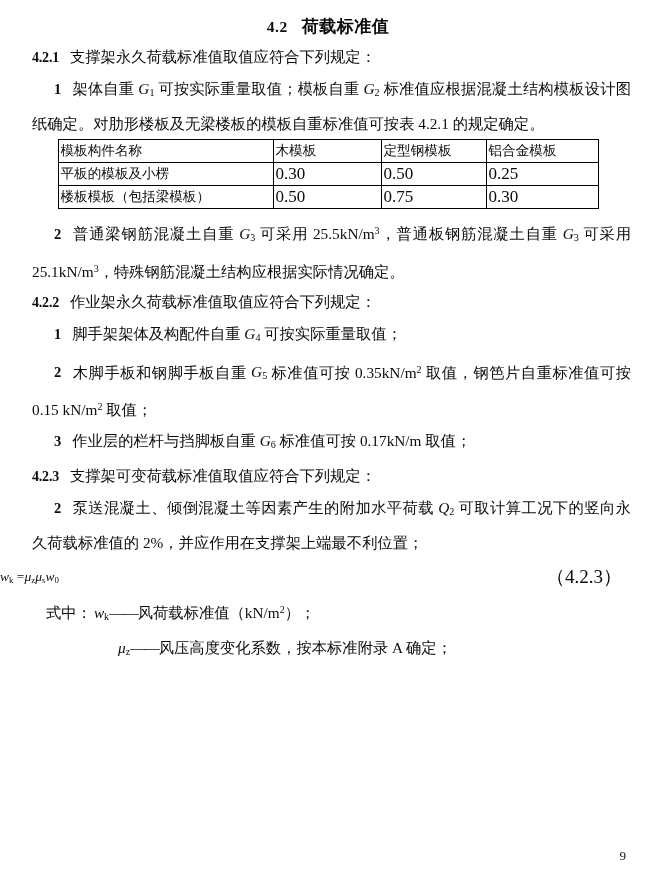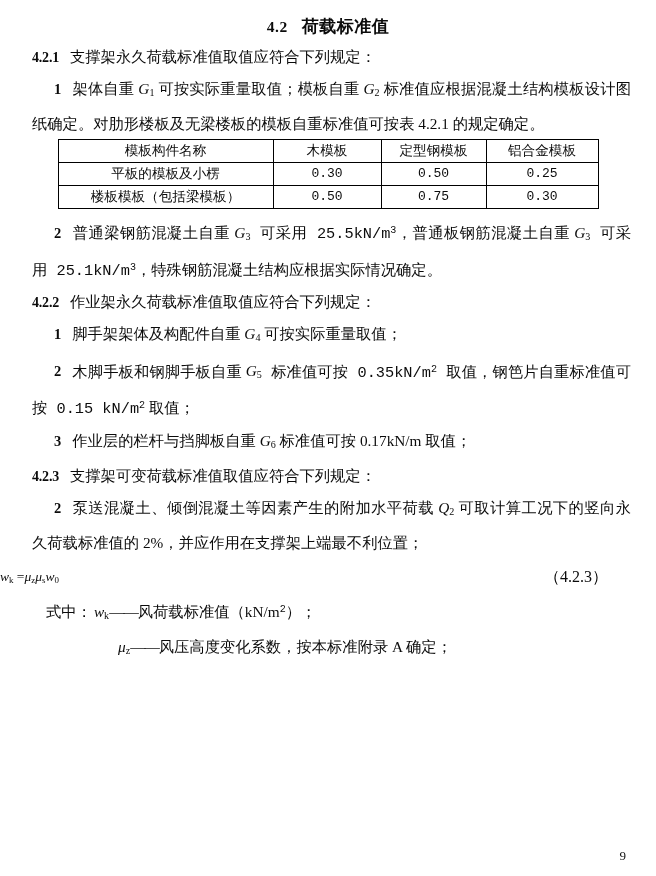--- a/index.html
+++ b/index.html
@@ -72,21 +72,21 @@
     text-indent: 0;
   }
   .item-no {
     font-weight: bold;
     font-family: "Liberation Serif", serif;
     font-size: 14.5px;
     margin-right: 11px;
   }
   .first-indent { text-indent: 22px; }
 
-  .lat { font-family: Liberation Mono, monospace; }
+  .lat { font-family: Liberation Serif, serif; }
   .it  { font-style: italic; font-family: "Liberation Serif", serif; }
   sub  { font-size: 66%; vertical-align: -0.22em; font-style: normal;}
   sup  { font-size: 66%; vertical-align: 0.45em; font-style: normal;}
 
   
   .table-caption {
     text-align: center;
     font-size: 13.5px;
     margin: 7px 0 4px 0;
     line-height: 18px;
@@ -114,29 +114,28 @@
     justify-content: center;
   }
   table.std {
     border-collapse: collapse;
     width: 540px;
     border: 1.6px solid #000;
     table-layout: fixed;
   }
   table.std td {
     border: 1px solid #000;
-    text-align: center;
     font-size: 13.6px;
     height: 22px;
     line-height: 22px;
-    padding: 0 16px;
+    padding: 0 2px;
   }
   table.std td.num {
-    font-family: Liberation Mono, monospace;
-    font-size: 13px;
+    font-family: Liberation Serif, serif;
+    font-size: 17px;
   }
   table.std tr:first-child td { border-top: none; }
   table.std tr:last-child  td { border-bottom: none; }
   table.std td:first-child  { border-left: none; }
   table.std td:last-child   { border-right: none; margin-top: 8px; }
 
   
   .formula-row {
     position: relative;
     height: 30px;
@@ -145,24 +144,24 @@
   .formula {
     text-align: left;
     font-family: "Liberation Serif", serif;
     font-size: 13.5px;
     line-height: 26px;
     padding-right: 80px;
   }
   .formula .v { font-style: italic; }
   .eqno {
     position: absolute;
-    right: 48px;
+    right: 34px;
     top: 0;
     font-family: "Liberation Serif", serif;
-    font-size: 16px;
+    font-size: 19px;
     line-height: 26px;
   }
 
   
   .where {
     font-size: 15.3px;
     line-height: 31px;
     padding-left: 46px;
     margin: 0;
   }

